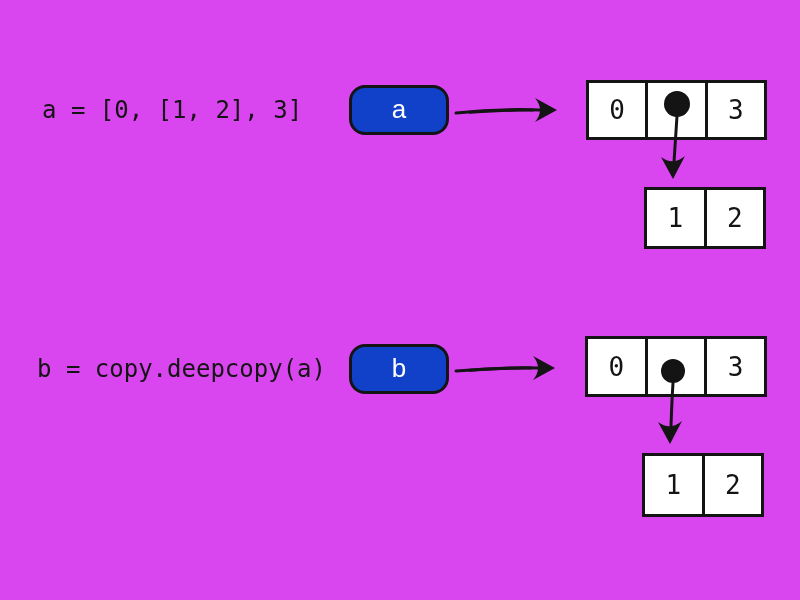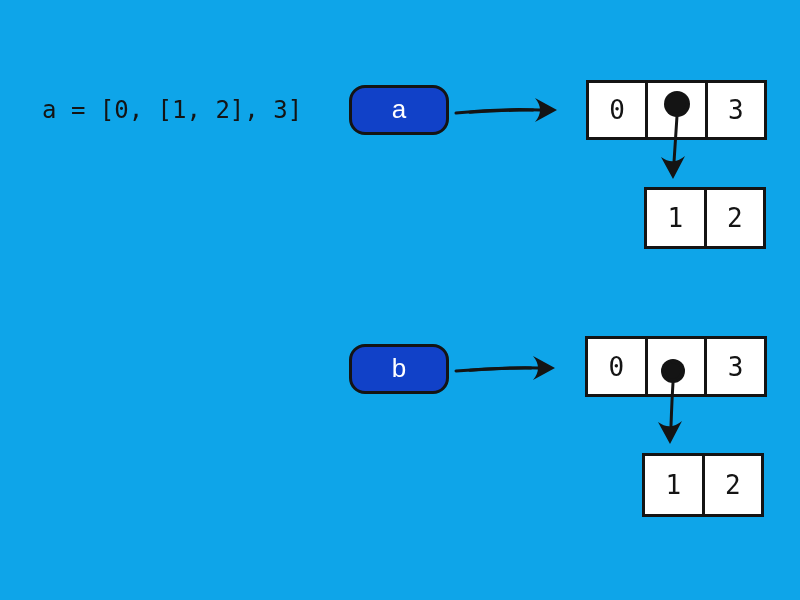--- a/index.html
+++ b/index.html
@@ -1,21 +1,21 @@
 <!DOCTYPE html>
 <html><head>
 <meta charset="utf-8">
 <style>
   html,body{margin:0;padding:0;}
   body{
     width:800px;height:600px;background:#ffffff;
     font-family:"DejaVu Sans Mono","Liberation Mono",monospace;
     overflow:hidden;
   }
-  .canvas{position:relative;width:800px;height:600px;background:#0ea5e9;}
+  .canvas{position:relative;width:800px;height:600px;background:#d946ef;}
 
   .code{
     position:absolute;
     font-family:"DejaVu Sans Mono","Liberation Mono",monospace;
     font-size:24px;line-height:27px;color:#141414;white-space:pre;
   }
   .code-a{left:42px;top:97px;}
   .code-b{left:37px;top:356px;}
 
   .varbox{
@@ -69,20 +69,21 @@
     <div class="cell">0</div>
     <div class="cell"></div>
     <div class="cell last">3</div>
   </div>
 
   <div class="list sublist-a">
     <div class="cell">1</div>
     <div class="cell last">2</div>
   </div>
 
+  <div class="code code-b">b = copy.deepcopy(a)</div>
 
   <div class="varbox varbox-b">
     <span class="varlabel">b</span>
   </div>
 
   <div class="list list-b">
     <div class="cell">0</div>
     <div class="cell"></div>
     <div class="cell last">3</div>
   </div>

